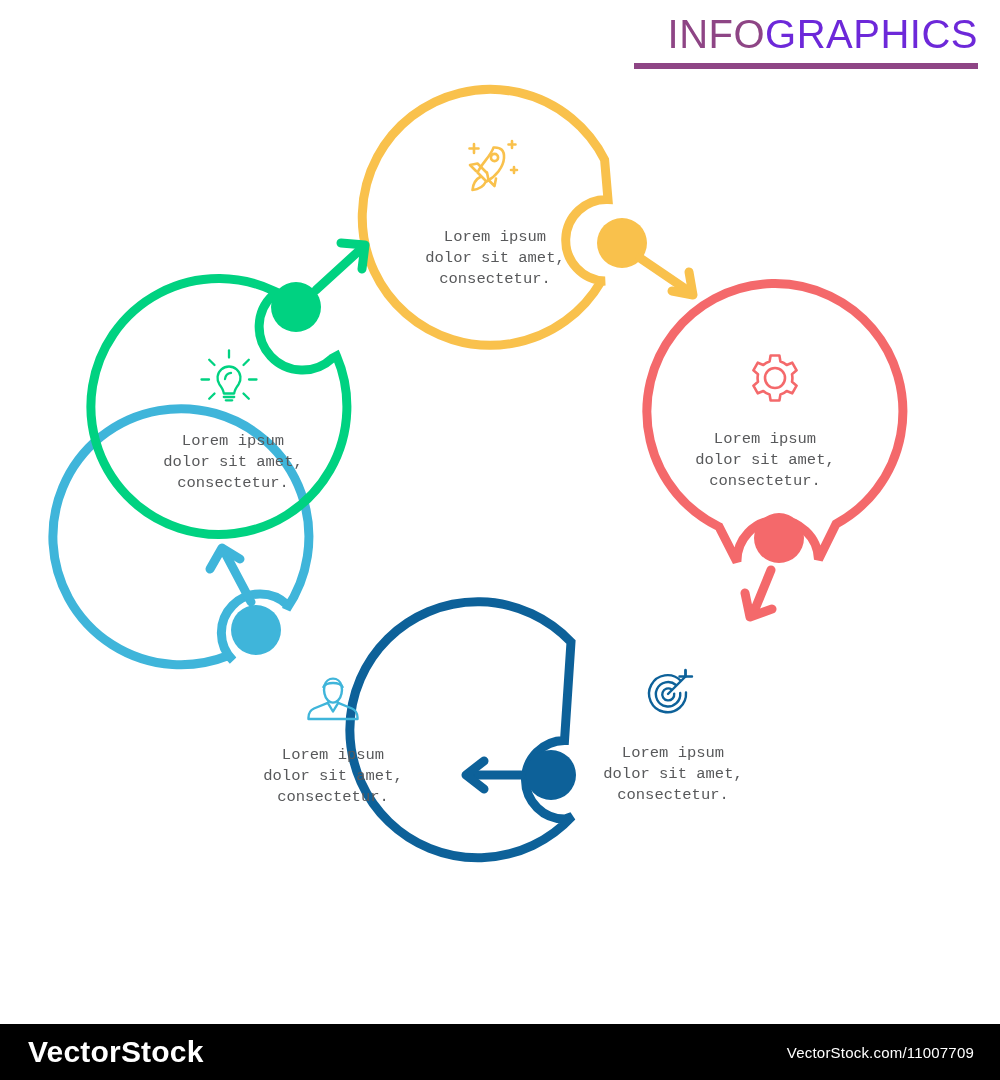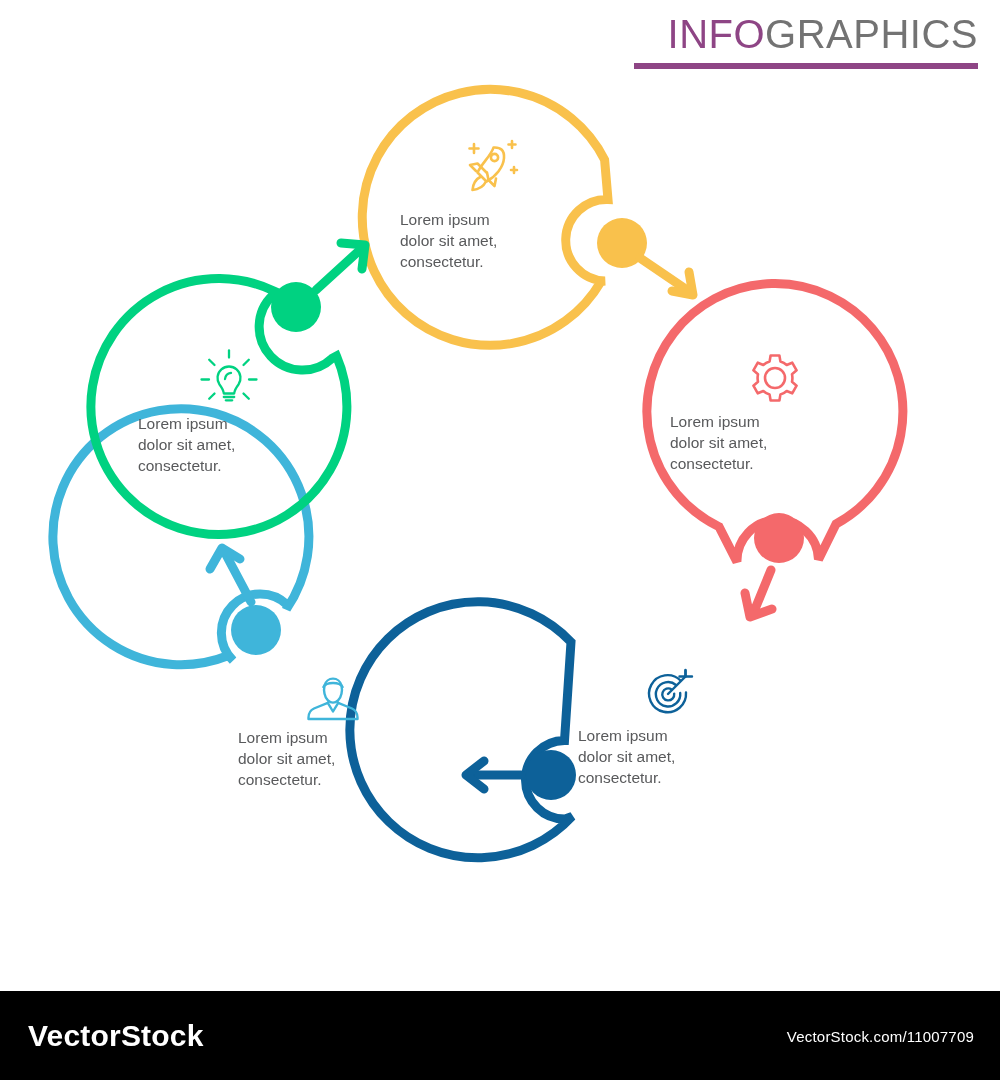--- a/index.html
+++ b/index.html
@@ -35,21 +35,21 @@
     font-size: 40px;
     letter-spacing: 0.5px;
     white-space: nowrap;
   }
   .hw-info {
     font-weight: normal;
     color: #8E4585;
   }
   .hw-graphics {
     font-weight: normal;
-    color: #737373;
+    color: #6d28d9;
   }
   .header-rule {
     margin-top: 9px;
     height: 6px;
     width: 344px;
     background: #8E4585;
   }
 
   
   #diagram {
@@ -57,35 +57,37 @@
     left: 0;
     top: 0;
     width: 1000px;
     height: 1000px;
   }
 
   
   .node-text {
     position: absolute;
     width: 190px;
+    text-align: center;
     color: #58595B;
     font-size: 15.5px;
     line-height: 1.35;
-    font-family: Liberation Sans, sans-serif;
+    font-family: Liberation Mono, monospace;
     pointer-events: none;
+    margin-top: 17px;
   }
   .node-text div { white-space: nowrap; }
 
   
   .footer {
     position: absolute;
     left: 0;
     bottom: 0;
     width: 1000px;
-    height: 89px;
+    height: 56px;
     background: #000000;
   }
   .footer-brand {
     position: absolute;
     left: 28px;
     top: 50%;
     transform: translateY(-50%);
     color: #ffffff;
     font-size: 30px;
     font-weight: bold;

